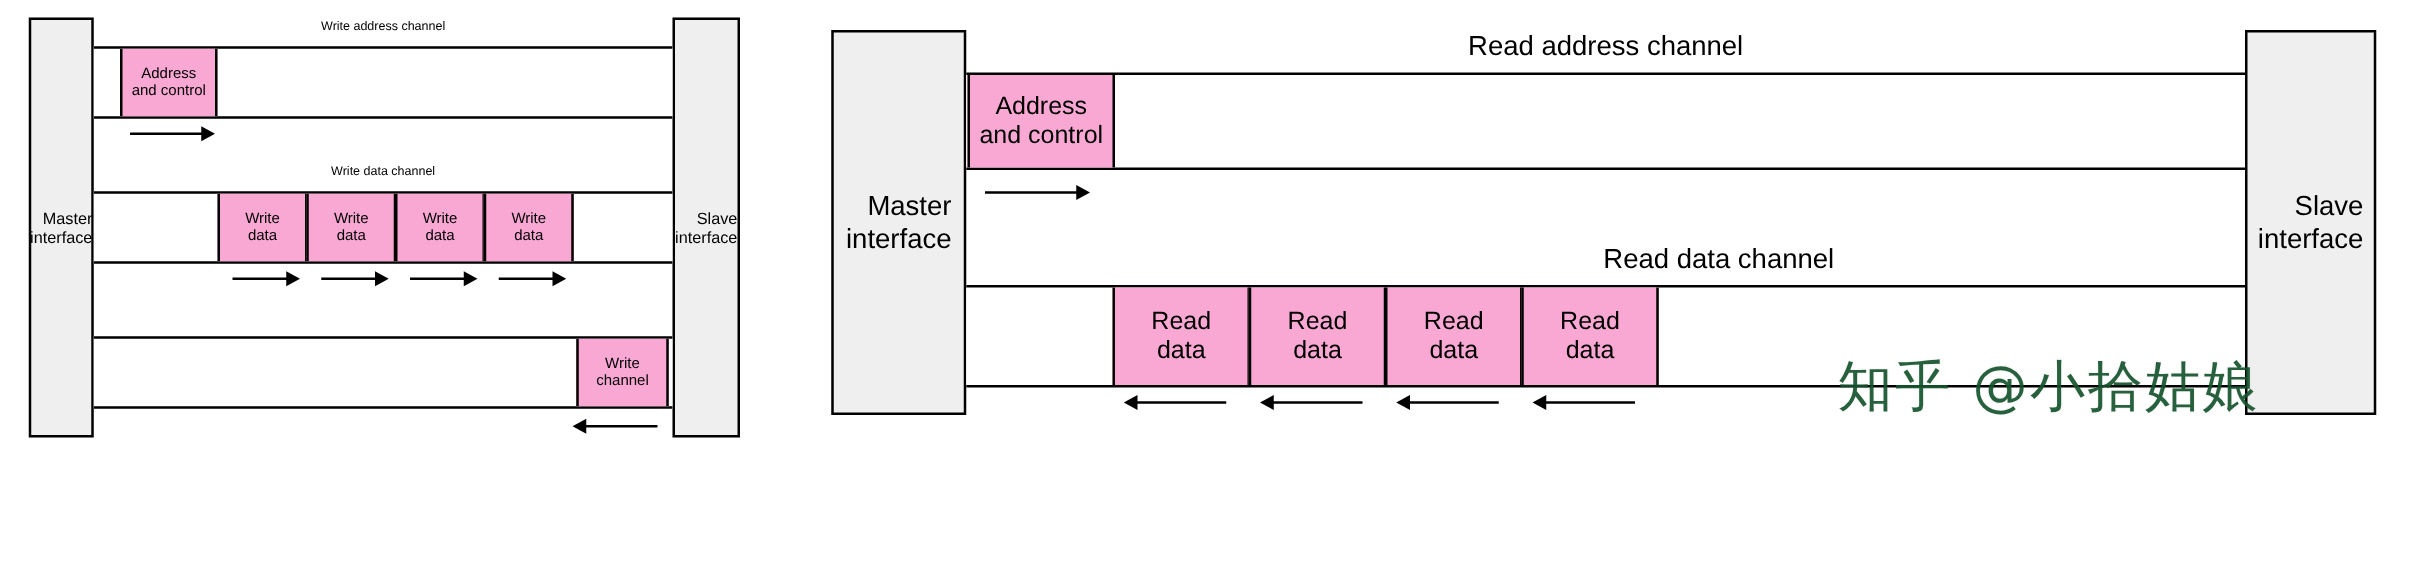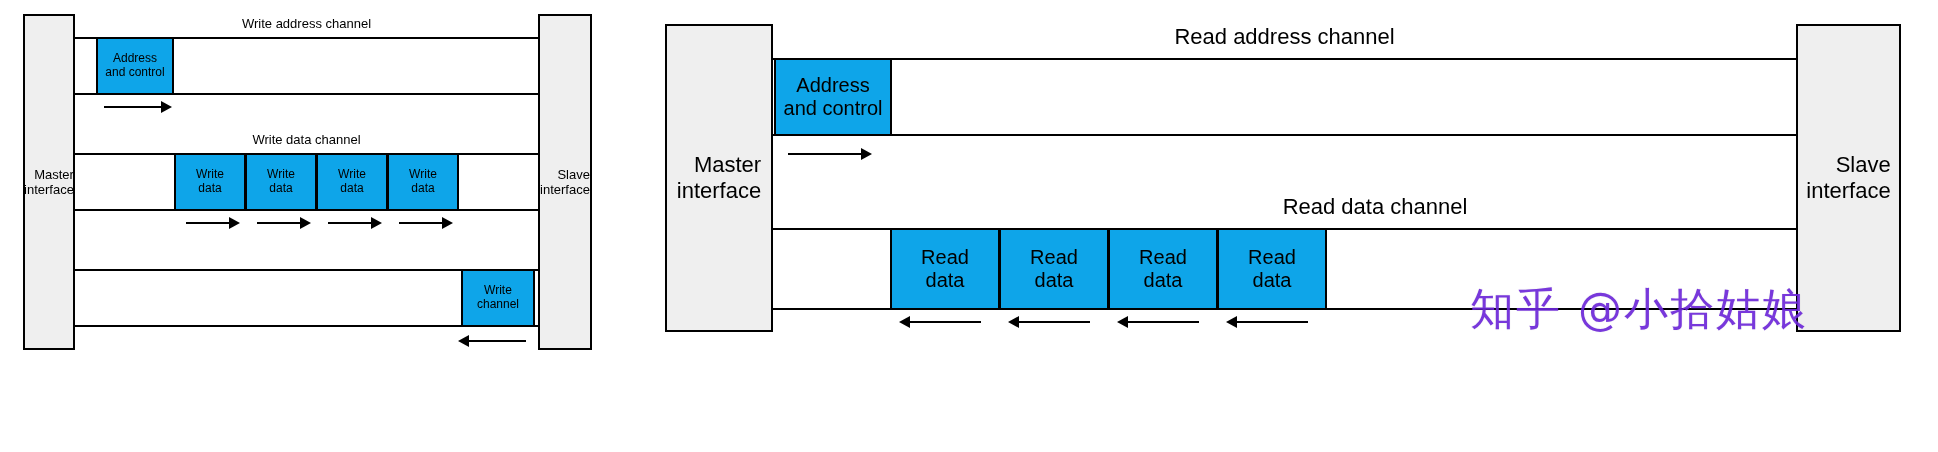--- a/index.html
+++ b/index.html
@@ -29,52 +29,52 @@
   .track{
     position:absolute;
     box-sizing:border-box;
     border-top:2px solid #000;
     border-bottom:2px solid #000;
     background:#fff;
   }
   .cell{
     position:absolute;
     box-sizing:border-box;
-    background:#0ea5e9;
+    background:#f9a8d4;
     border-left:2px solid #000;
     border-right:2px solid #000;
     display:flex;align-items:center;justify-content:center;
     text-align:center;line-height:1.16;
   }
   .arrow{position:absolute;height:2px;background:#000;}
   .arrow:after{
     content:"";position:absolute;top:-5px;
     width:0;height:0;
     border-top:6px solid transparent;
     border-bottom:6px solid transparent;
   }
   .arrow.right:after{right:-10px;border-left:11px solid #000;}
   .arrow.left:after{left:-10px;border-right:11px solid #000;}
 
   
   .L .iface{font-size:13px;}
-  .L .chan-label{font-size:13px;}
+  .L .chan-label{font-size:10px;}
   .L .cell{font-size:12px;}
 
   
   .R .iface{font-size:22px;}
   .R .chan-label{font-size:22px;}
   .R .cell{font-size:20px;}
 
   
   #watermark{
     position:absolute;
     left:1470px;top:280px;
     font-size:44px;
-    color:#6d28d9;
+    color:#14532d;
     opacity:.92;
     letter-spacing:2px;
     white-space:nowrap;
     text-shadow:0 0 2px rgba(0,0,0,.10);
     pointer-events:none;
     font-family:"DejaVu Sans",sans-serif;
   }
 </style>
 </head>
 <body>

